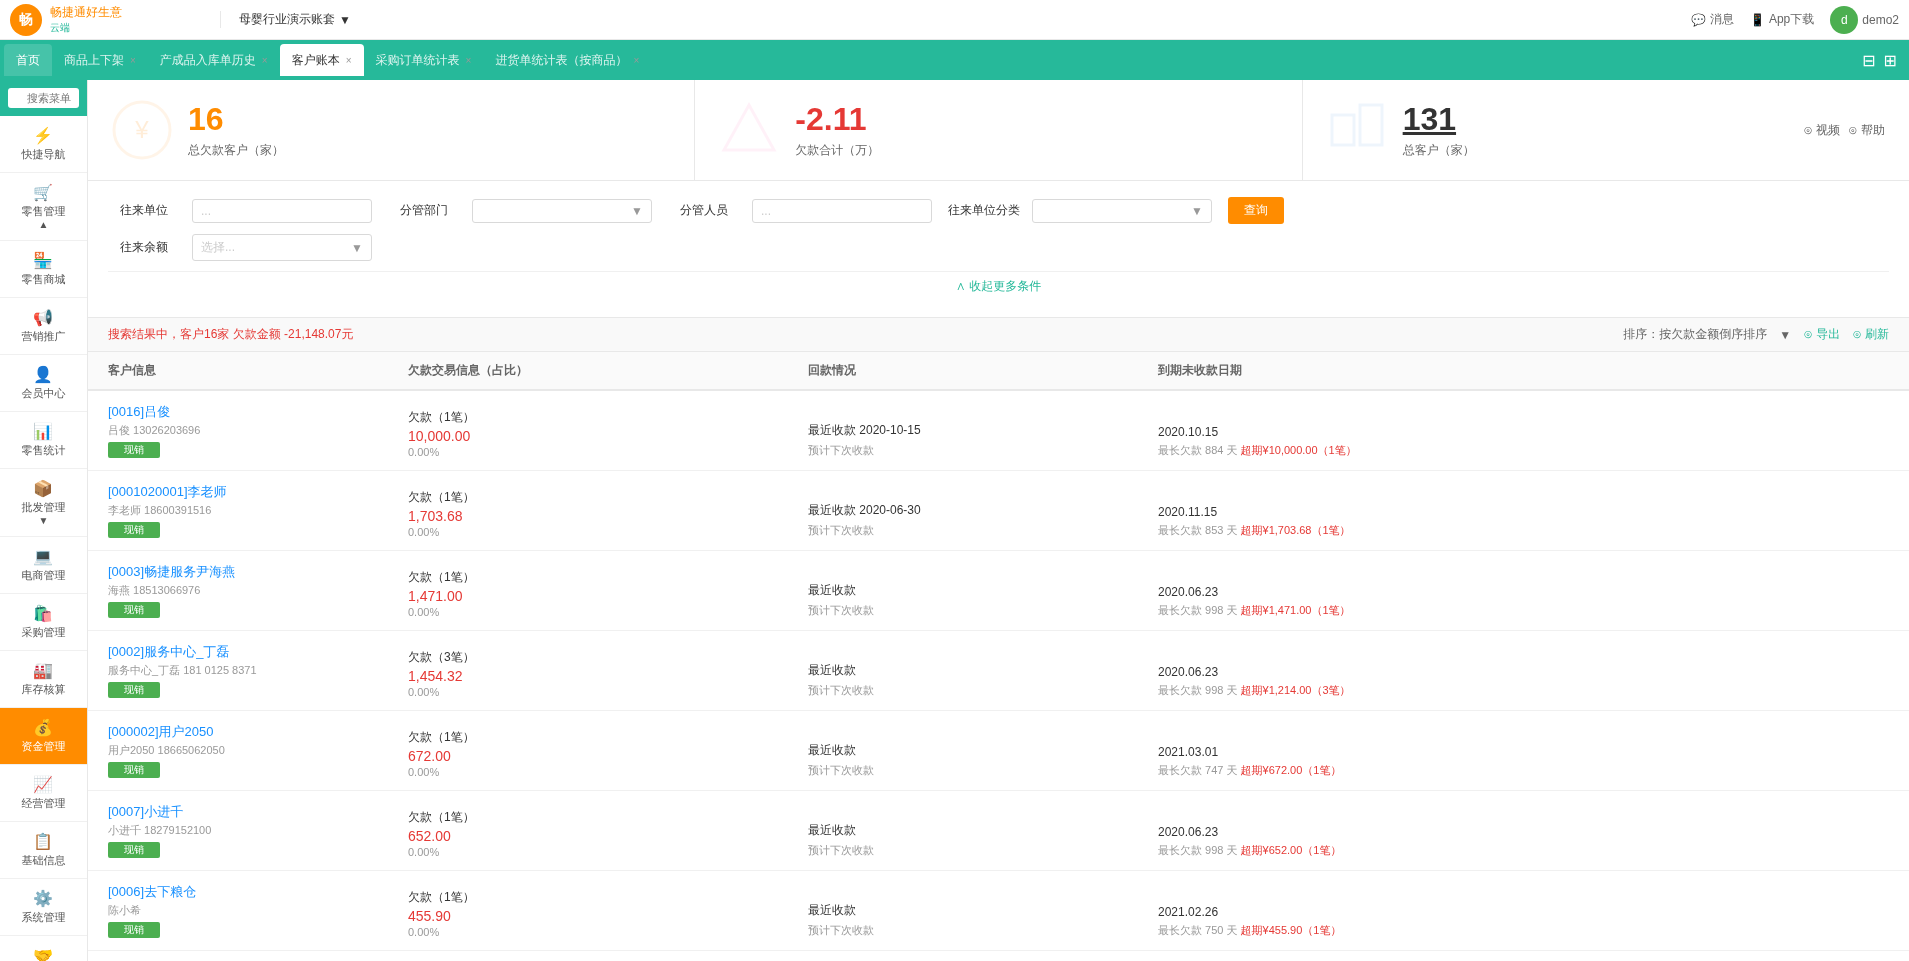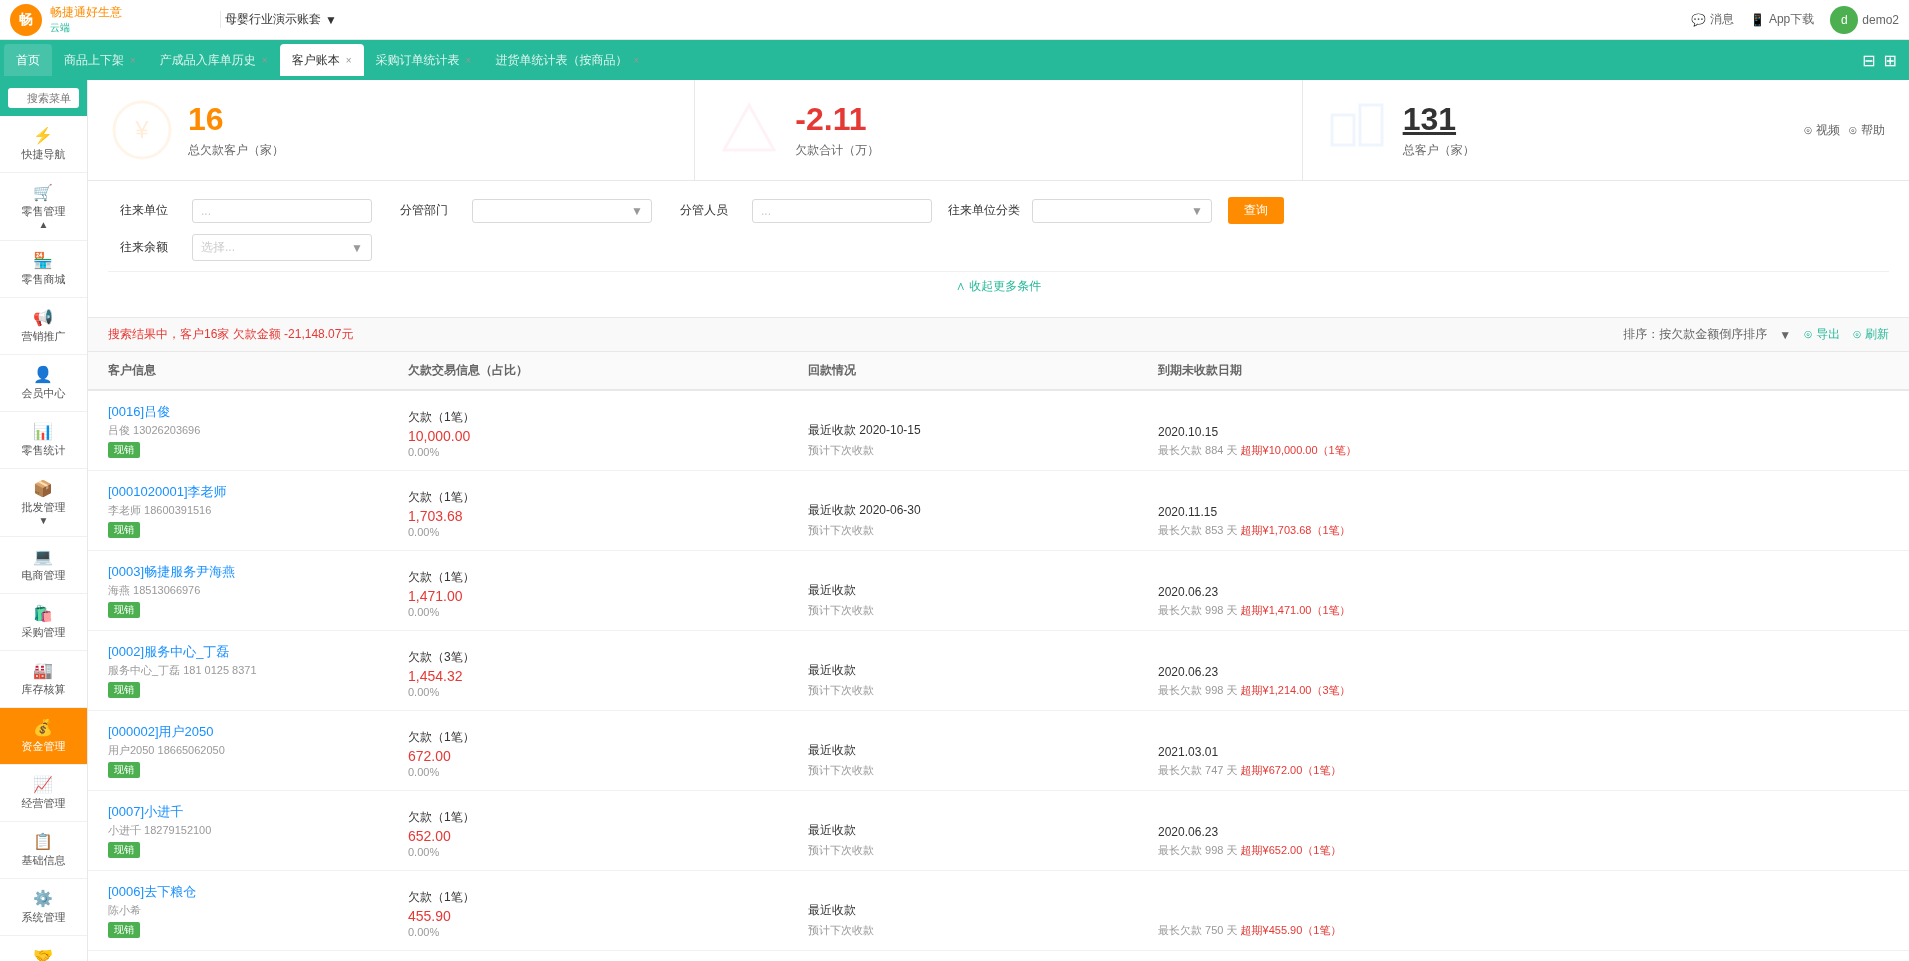--- a/index.html
+++ b/index.html
@@ -2,21 +2,21 @@
 <html><head>
   <meta charset="utf-8">
   <style>
     * { box-sizing: border-box; margin: 0; padding: 0; }
     body { font-family: "Microsoft YaHei", Arial, sans-serif; font-size: 12px; background: #f5f5f5; color: #333; overflow: hidden; }
 
     
     .top-bar { display: flex; align-items: center; background: #fff; height: 40px; border-bottom: 1px solid #e8e8e8; padding: 0 10px; }
     .logo-area { display: flex; align-items: center; width: 200px; }
     .logo-icon { width: 32px; height: 32px; background: #ff8c00; border-radius: 50%; display: flex; align-items: center; justify-content: center; color: white; font-size: 14px; font-weight: bold; margin-right: 8px; }
-    .store-selector { display: flex; align-items: center; font-size: 12px; color: #333; cursor: pointer; padding: 0 4px; border-left: 1px solid #e8e8e8; margin-left: 10px; }
+    .store-selector { display: flex; align-items: center; font-size: 12px; color: #333; cursor: pointer; padding: 0 18px; border-left: 1px solid #e8e8e8; margin-left: 10px; }
     .store-selector span { margin-right: 4px; }
     .top-right { margin-left: auto; display: flex; align-items: center; gap: 16px; }
     .top-right-item { display: flex; align-items: center; gap: 4px; font-size: 12px; color: #666; cursor: pointer; }
     .avatar { width: 28px; height: 28px; border-radius: 50%; background: #4caf50; display: flex; align-items: center; justify-content: center; color: white; font-size: 12px; }
 
     
     .tab-bar { display: flex; align-items: center; background: #26b99a; height: 40px; padding: 0 4px; }
     .tab { display: flex; align-items: center; padding: 0 12px; height: 32px; font-size: 12px; color: rgba(255,255,255,0.85); cursor: pointer; border-radius: 4px 4px 0 0; white-space: nowrap; }
     .tab.home { background: rgba(255,255,255,0.15); color: white; }
     .tab.active { background: white; color: #333; }
@@ -81,21 +81,21 @@
     .data-table { background: white; margin: 0; }
     .table-header { display: flex; padding: 10px 20px; background: #fafafa; border-bottom: 2px solid #e8e8e8; font-weight: bold; font-size: 12px; color: #666; }
     .table-row { display: flex; padding: 12px 20px; border-bottom: 1px solid #f0f0f0; align-items: flex-end; }
     .col-customer { flex: 0 0 300px; }
     .col-debt { flex: 0 0 400px; }
     .col-return { flex: 0 0 350px; }
     .col-overdue { flex: 1; }
 
     .customer-name { color: #1890ff; cursor: pointer; font-size: 13px; font-weight: 500; }
     .customer-info { color: #999; font-size: 11px; margin-top: 2px; }
-    .customer-tag { display: inline-block; background: #4caf50; color: white; padding: 1px 6px; border-radius: 2px; font-size: 10px; margin-top: 4px; }
+    .customer-tag { display: inline-block; background: #4caf50; color: white; padding: 1px 16px; border-radius: 2px; font-size: 10px; margin-top: 4px; }
 
     .debt-count { font-size: 12px; color: #333; }
     .debt-amount { color: #e53935; font-size: 14px; font-weight: 500; margin-top: 2px; }
     .debt-percent { color: #999; font-size: 11px; margin-top: 2px; }
 
     .return-date { font-size: 12px; color: #333; }
     .return-next { color: #999; font-size: 11px; margin-top: 4px; }
 
     .overdue-date { font-size: 12px; color: #333; }
     .overdue-detail { font-size: 11px; color: #999; margin-top: 4px; }
@@ -500,20 +500,21 @@
         <div class="col-debt">
           <div class="debt-count">欠款（1笔）</div>
           <div class="debt-amount">455.90</div>
           <div class="debt-percent">0.00%</div>
         </div>
         <div class="col-return">
           <div class="return-date">最近收款</div>
           <div class="return-next">预计下次收款</div>
         </div>
         <div class="col-overdue">
+          <div class="overdue-date">2021.02.26</div>
           <div class="overdue-detail">
             <span>最长欠款 750 天</span>
             <span class="overdue-link">超期¥455.90（1笔）</span>
           </div>
         </div>
       </div>
 
       <div class="table-row">
         
         

